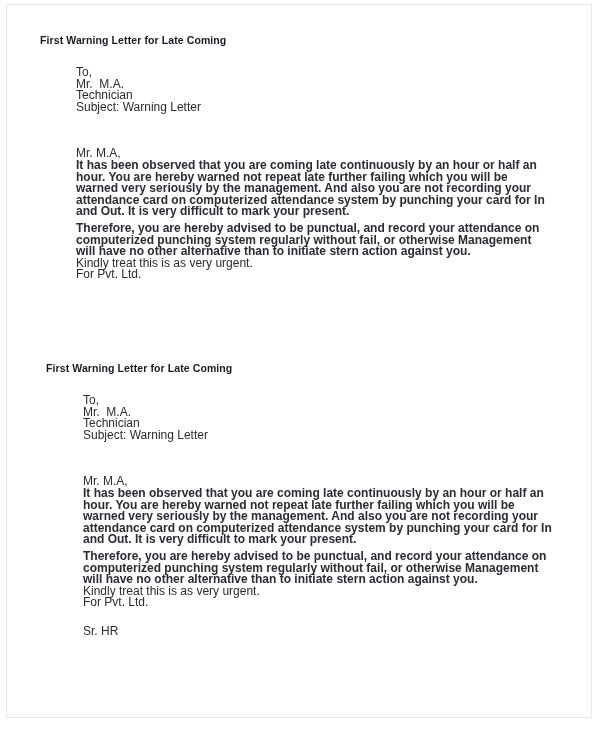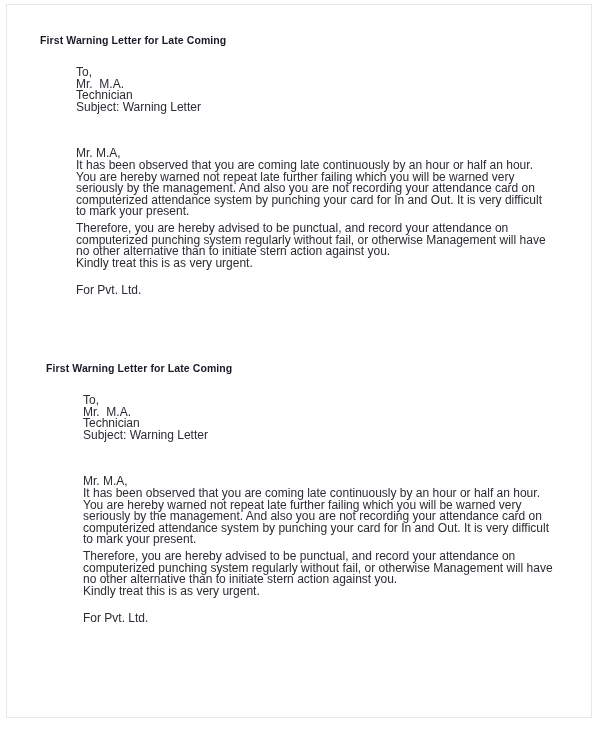--- a/index.html
+++ b/index.html
@@ -72,29 +72,30 @@
     margin: 0;
     padding: 0;
     white-space: pre;
   }
 
   .para {
     margin: 0;
     padding: 0;
     width: 476px;
     text-align: left;
+    font-weight: bold;
   }
 
   
   .gap-to      { margin-top: 20px; }
   .gap-line    { margin-top: 0; }
   .gap-para    { margin-top: 35px; }
   .gap-para2   { margin-top: 5px; }
   .gap-kindly  { }
-  .gap-sign    { margin-top: 16px; }
+  .gap-sign    { }
   .gap-srhr    { margin-top: 17px; }
 </style>
 </head>
 <body>
 
 <div class="page">
 
   <div class="letter-block block-one">
     <div class="letter-title">First Warning Letter for Late Coming</div>
     <div class="letter-body">
@@ -115,16 +116,17 @@
     <div class="letter-body">
       <div class="line gap-to">To,</div>
       <div class="line gap-line">Mr.  M.A.</div>
       <div class="line gap-line">Technician</div>
       <div class="line gap-line">Subject: Warning Letter</div>
       <div class="line gap-para">Mr. M.A,</div>
       <div class="para">It has been observed that you are coming late continuously by an hour or half an hour. You are hereby warned not repeat late further failing which you will be warned very seriously by the management. And also you are not recording your attendance card on computerized attendance system by punching your card for In and Out. It is very difficult to mark your present.</div>
       <div class="para gap-para2">Therefore, you are hereby advised to be punctual, and record your attendance on computerized punching system regularly without fail, or otherwise Management will have no other alternative than to initiate stern action against you.</div>
       <div class="line gap-kindly">Kindly treat this is as very urgent.</div>
       <div class="line gap-sign">For Pvt. Ltd.</div>
+      <div class="line gap-srhr">Sr. HR</div>
     </div>
   </div>
 
 </div>
 
 </body></html>

